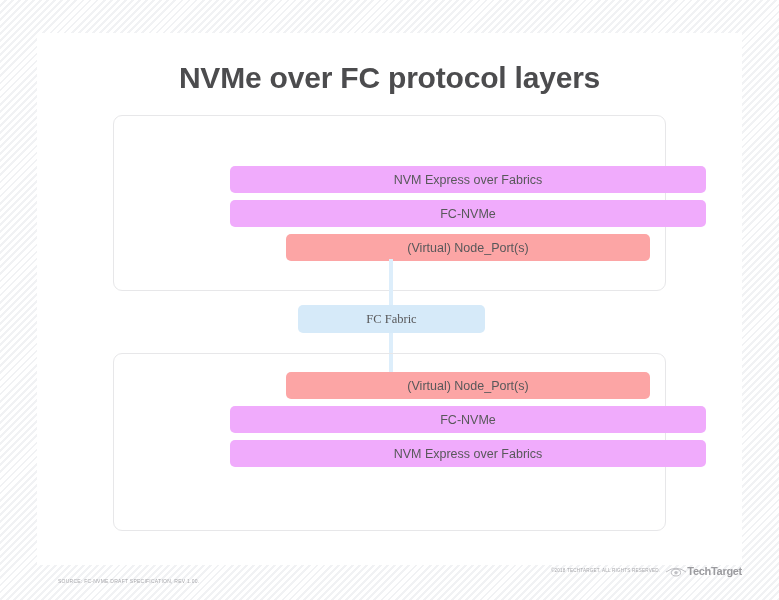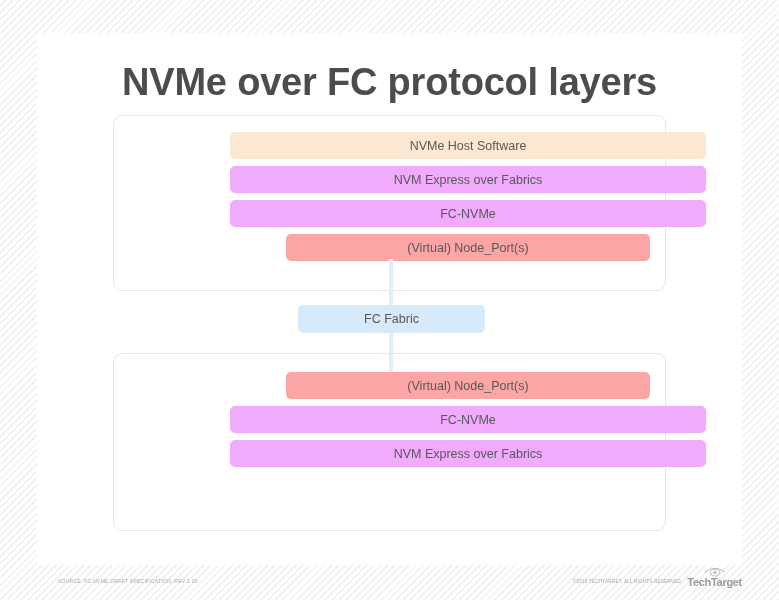--- a/index.html
+++ b/index.html
@@ -30,21 +30,21 @@
     height: 532px;
     background: #ffffff;
   }
 
   #title {
     position: absolute;
     left: 0;
     top: 28px;
     width: 705px;
     text-align: center;
-    font-size: 38px;
+    font-size: 30px;
     font-weight: bold;
     color: #4c4c4e;
     letter-spacing: -0.2px;
   }
 
   .group-box {
     position: absolute;
     left: 76px;
     width: 553px;
     border: 1px solid #e7e7e9;
@@ -91,20 +91,21 @@
     width: 187px;
     height: 28px;
     border-radius: 5px;
     background: #d6eaf9;
     display: flex;
     align-items: center;
     justify-content: center;
     font-size: 12.5px;
     color: #58585a;
     z-index: 2;
+    font-family: Liberation Serif, serif;
   }
 
   #footer-left {
     position: absolute;
     left: 58px;
     top: 578px;
     font-size: 5px;
     letter-spacing: 0.25px;
     color: #a9a9ad;
     text-transform: uppercase;
@@ -119,40 +120,39 @@
   }
   #copyright {
     font-size: 4.6px;
     letter-spacing: 0.2px;
     color: #a9a9ad;
     text-transform: uppercase;
     padding-bottom: 4px;
   }
   #tt-logo {
     display: flex;
-    flex-direction: column;
+    flex-direction: row;
     align-items: center;
     line-height: 1;
   }
   #tt-wordmark {
     font-size: 11px;
     font-weight: bold;
     color: #9b9b9f;
     letter-spacing: -0.3px;
   }
 </style>
 </head>
 <body>
 
 <div id="card">
 
   <div id="title">NVMe over FC protocol layers</div>
 
   <div class="group-box" id="group-host">
-    <div class="bar wide c-peach" style="top:16px">NVMe Host Software</div>
     <div class="bar wide c-yellow" style="top:50px">NVM Express over Fabrics</div>
     <div class="bar wide c-green" style="top:84px">FC-NVMe</div>
     <div class="bar narrow c-blue" style="top:118px">(Virtual) Node_Port(s)</div>
   </div>
 
   <div class="connector" id="conn-top"></div>
 
   <div id="fc-fabric">FC Fabric</div>
 
   <div class="connector" id="conn-bottom"></div>

